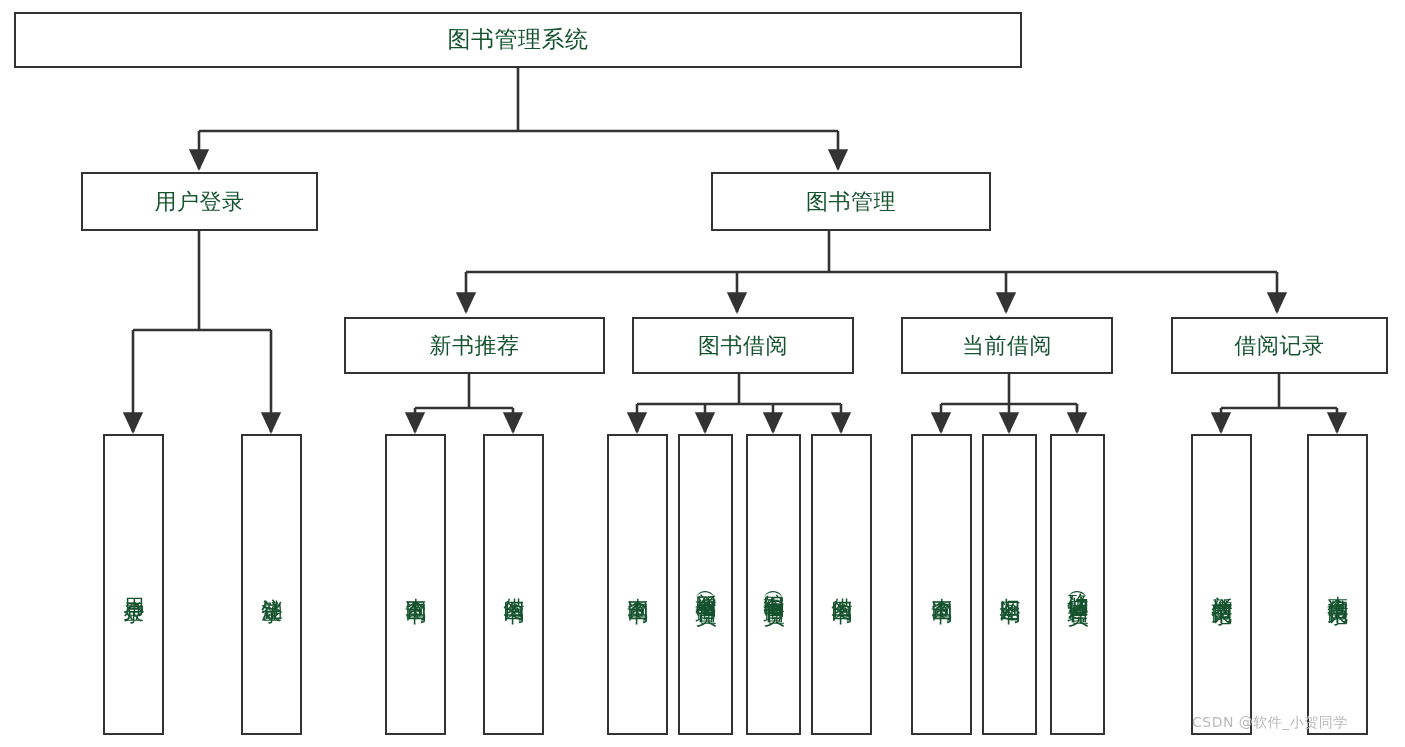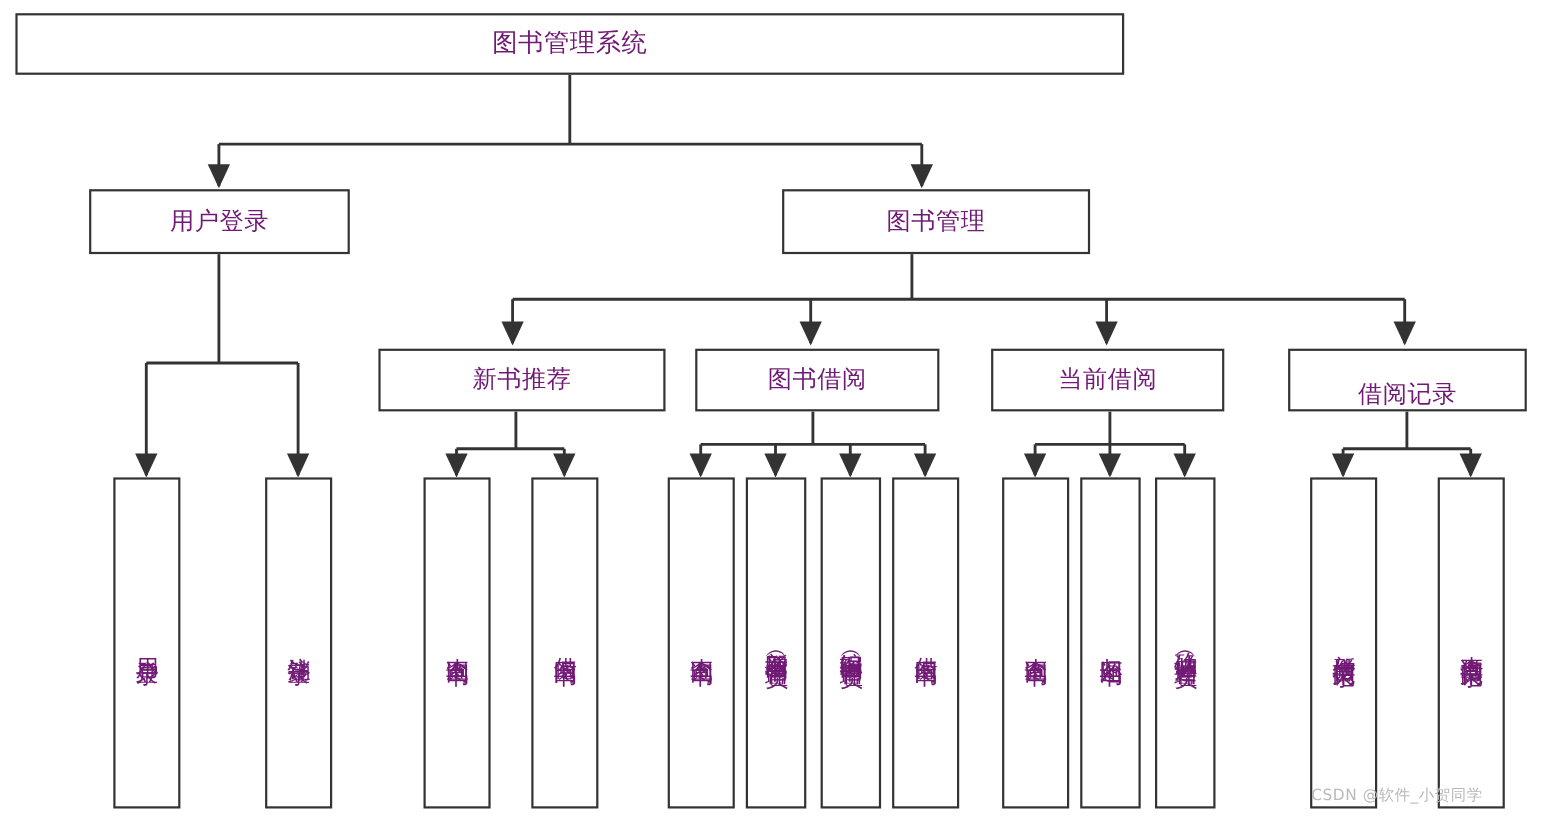--- a/index.html
+++ b/index.html
@@ -26,21 +26,21 @@
     pointer-events: none;
   }
   .node {
     position: absolute;
     box-sizing: border-box;
     border: 2px solid #333333;
     background: #ffffff;
     display: flex;
     align-items: center;
     justify-content: center;
-    color: #701a75;
+    color: #14532d;
   }
   .node .lbl {
     display: block;
     text-align: center;
     line-height: 1.18;
     white-space: nowrap;
   }
   .node.horiz .lbl {
     font-size: 22px;
     letter-spacing: 0.5px;
@@ -141,21 +141,21 @@
   </div>
 
   <div class="node horiz" style="left:632px; top:317px; width:222px; height:57px;">
     <span class="lbl">图书借阅</span>
   </div>
 
   <div class="node horiz" style="left:901px; top:317px; width:212px; height:57px;">
     <span class="lbl">当前借阅</span>
   </div>
 
-  <div class="node horiz" style="left:1171px; top:317px; width:217px; height:57px;align-items:flex-end;">
+  <div class="node horiz" style="left:1171px; top:317px; width:217px; height:57px;">
     <span class="lbl">借阅记录</span>
   </div>
 
   <div class="node vert" style="left:103px; top:434px; width:61px; height:301px;">
     <span class="lbl">用户登录</span>
   </div>
 
   <div class="node vert" style="left:241px; top:434px; width:61px; height:301px;">
     <span class="lbl">注销登录</span>
   </div>

